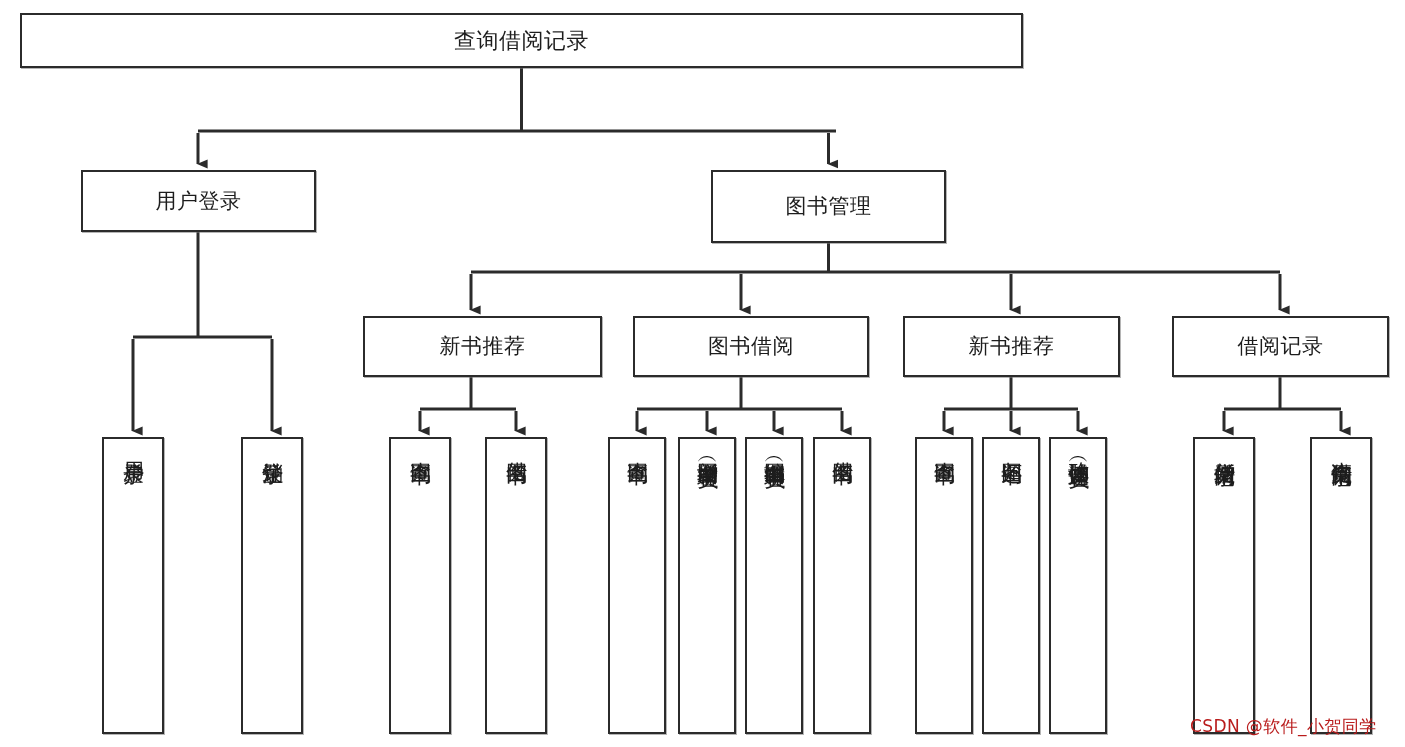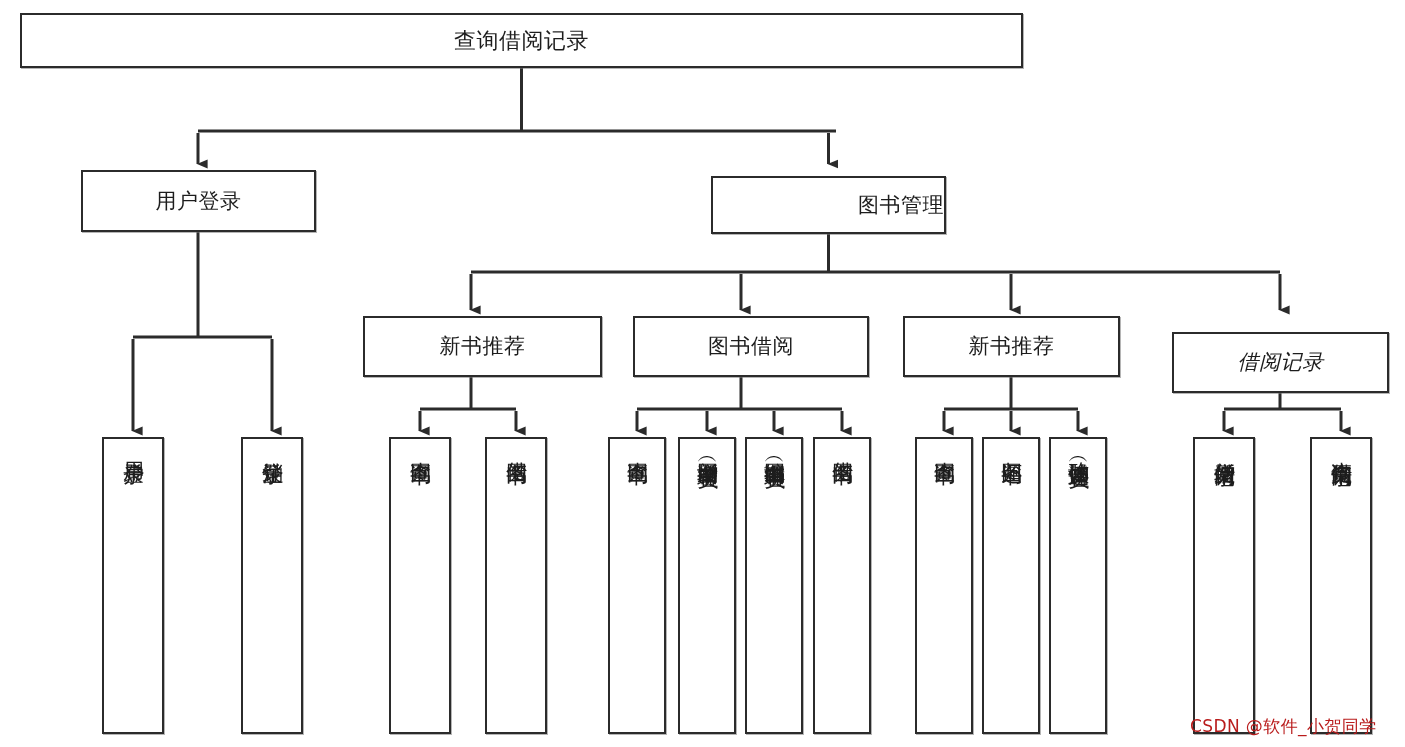--- a/index.html
+++ b/index.html
@@ -124,34 +124,34 @@
     </g>
   </svg>
 
   <div class="node root" style="left: 20px; top: 13px; width: 1003px; height: 55px;">
     <span class="label">查询借阅记录</span>
   </div>
 
   <div class="node" style="left: 81px; top: 170px; width: 235px; height: 62px;">
     <span class="label">用户登录</span>
   </div>
-  <div class="node" style="left: 711px; top: 176px; width: 235px; height: 58px; justify-content: flex-end;">
+  <div class="node" style="left: 711px; top: 170px; width: 235px; height: 73px;">
     <span class="label">图书管理</span>
   </div>
 
   <div class="node" style="left: 363px; top: 316px; width: 239px; height: 61px;">
     <span class="label">新书推荐</span>
   </div>
   <div class="node" style="left: 633px; top: 316px; width: 236px; height: 61px;">
     <span class="label">图书借阅</span>
   </div>
   <div class="node" style="left: 903px; top: 316px; width: 217px; height: 61px;">
     <span class="label">新书推荐</span>
   </div>
-  <div class="node" style="left: 1172px; top: 332px; width: 217px; height: 61px; font-style: italic;">
+  <div class="node" style="left: 1172px; top: 316px; width: 217px; height: 61px;">
     <span class="label">借阅记录</span>
   </div>
 
   <div class="node leaf" style="left: 102px; top: 437px; width: 62px; height: 297px;">
     <span class="label">用户登录</span>
   </div>
   <div class="node leaf" style="left: 241px; top: 437px; width: 62px; height: 297px;">
     <span class="label">注销登录</span>
   </div>
   <div class="node leaf" style="left: 389px; top: 437px; width: 62px; height: 297px;">

